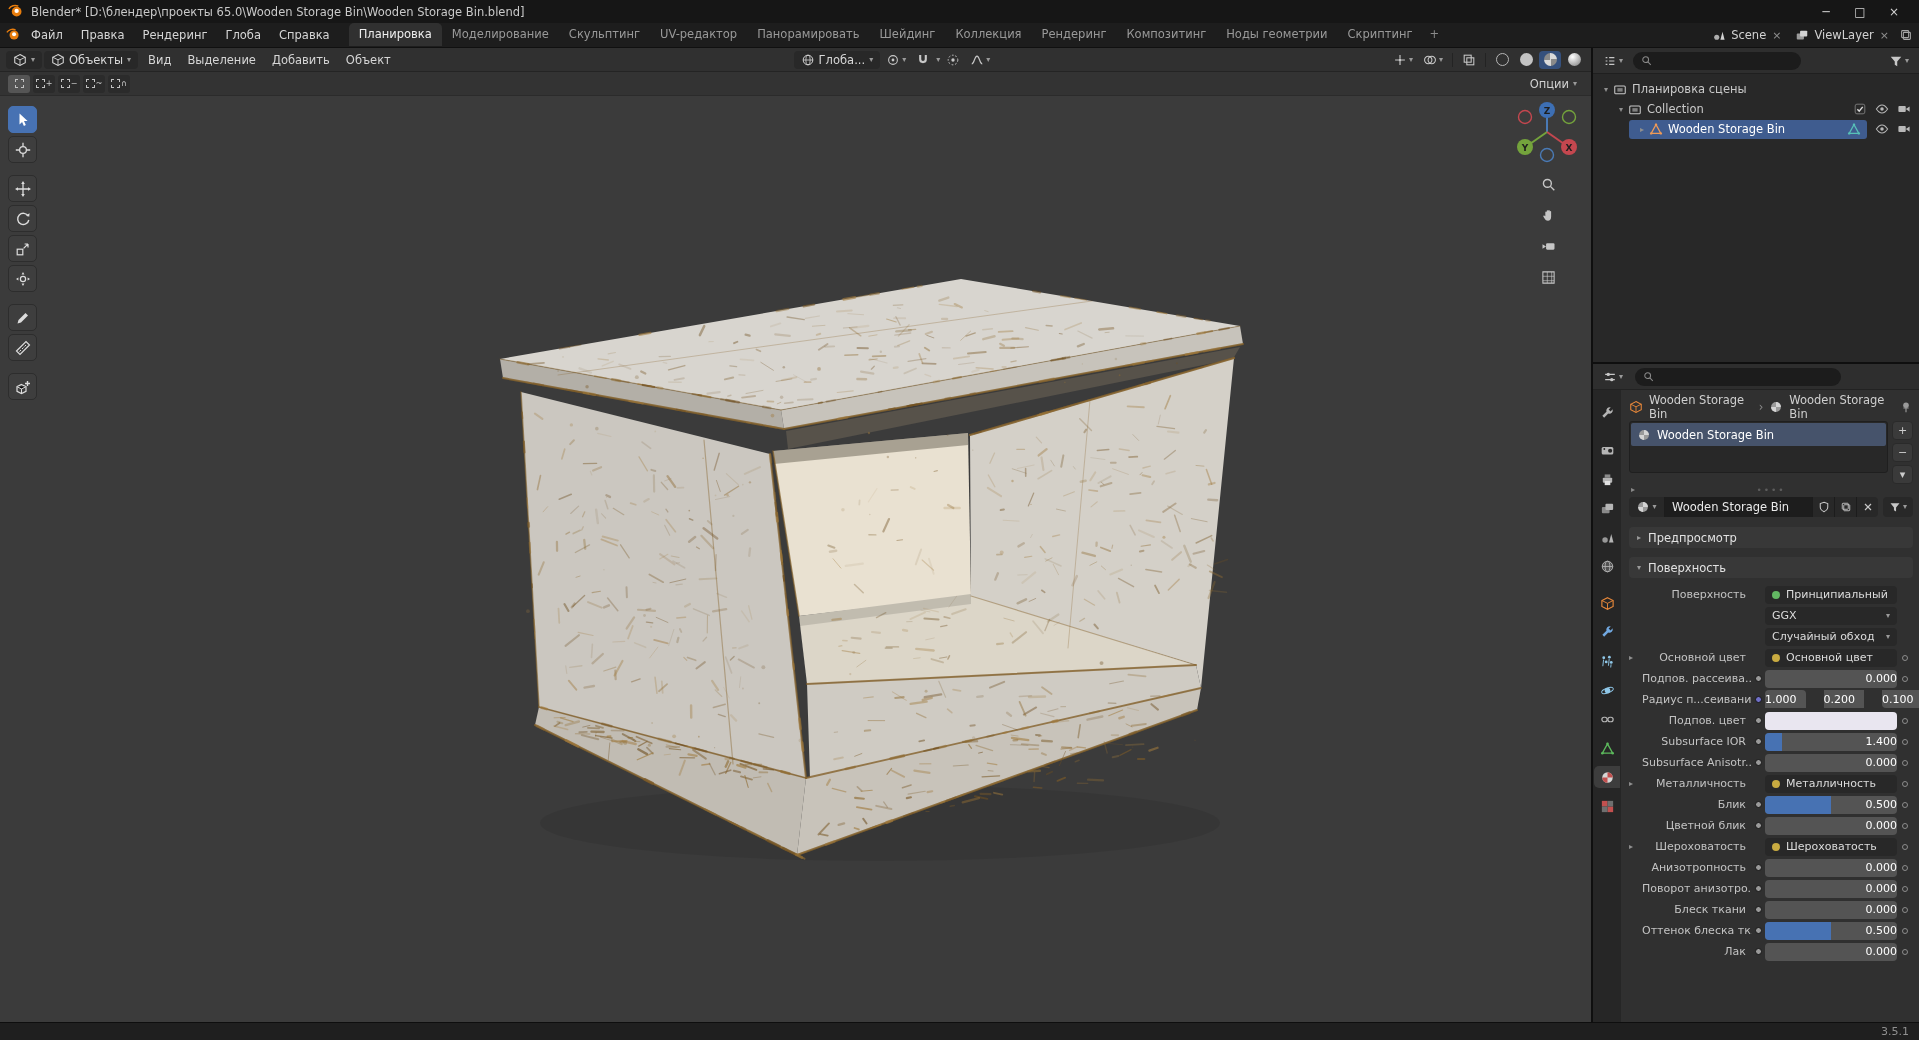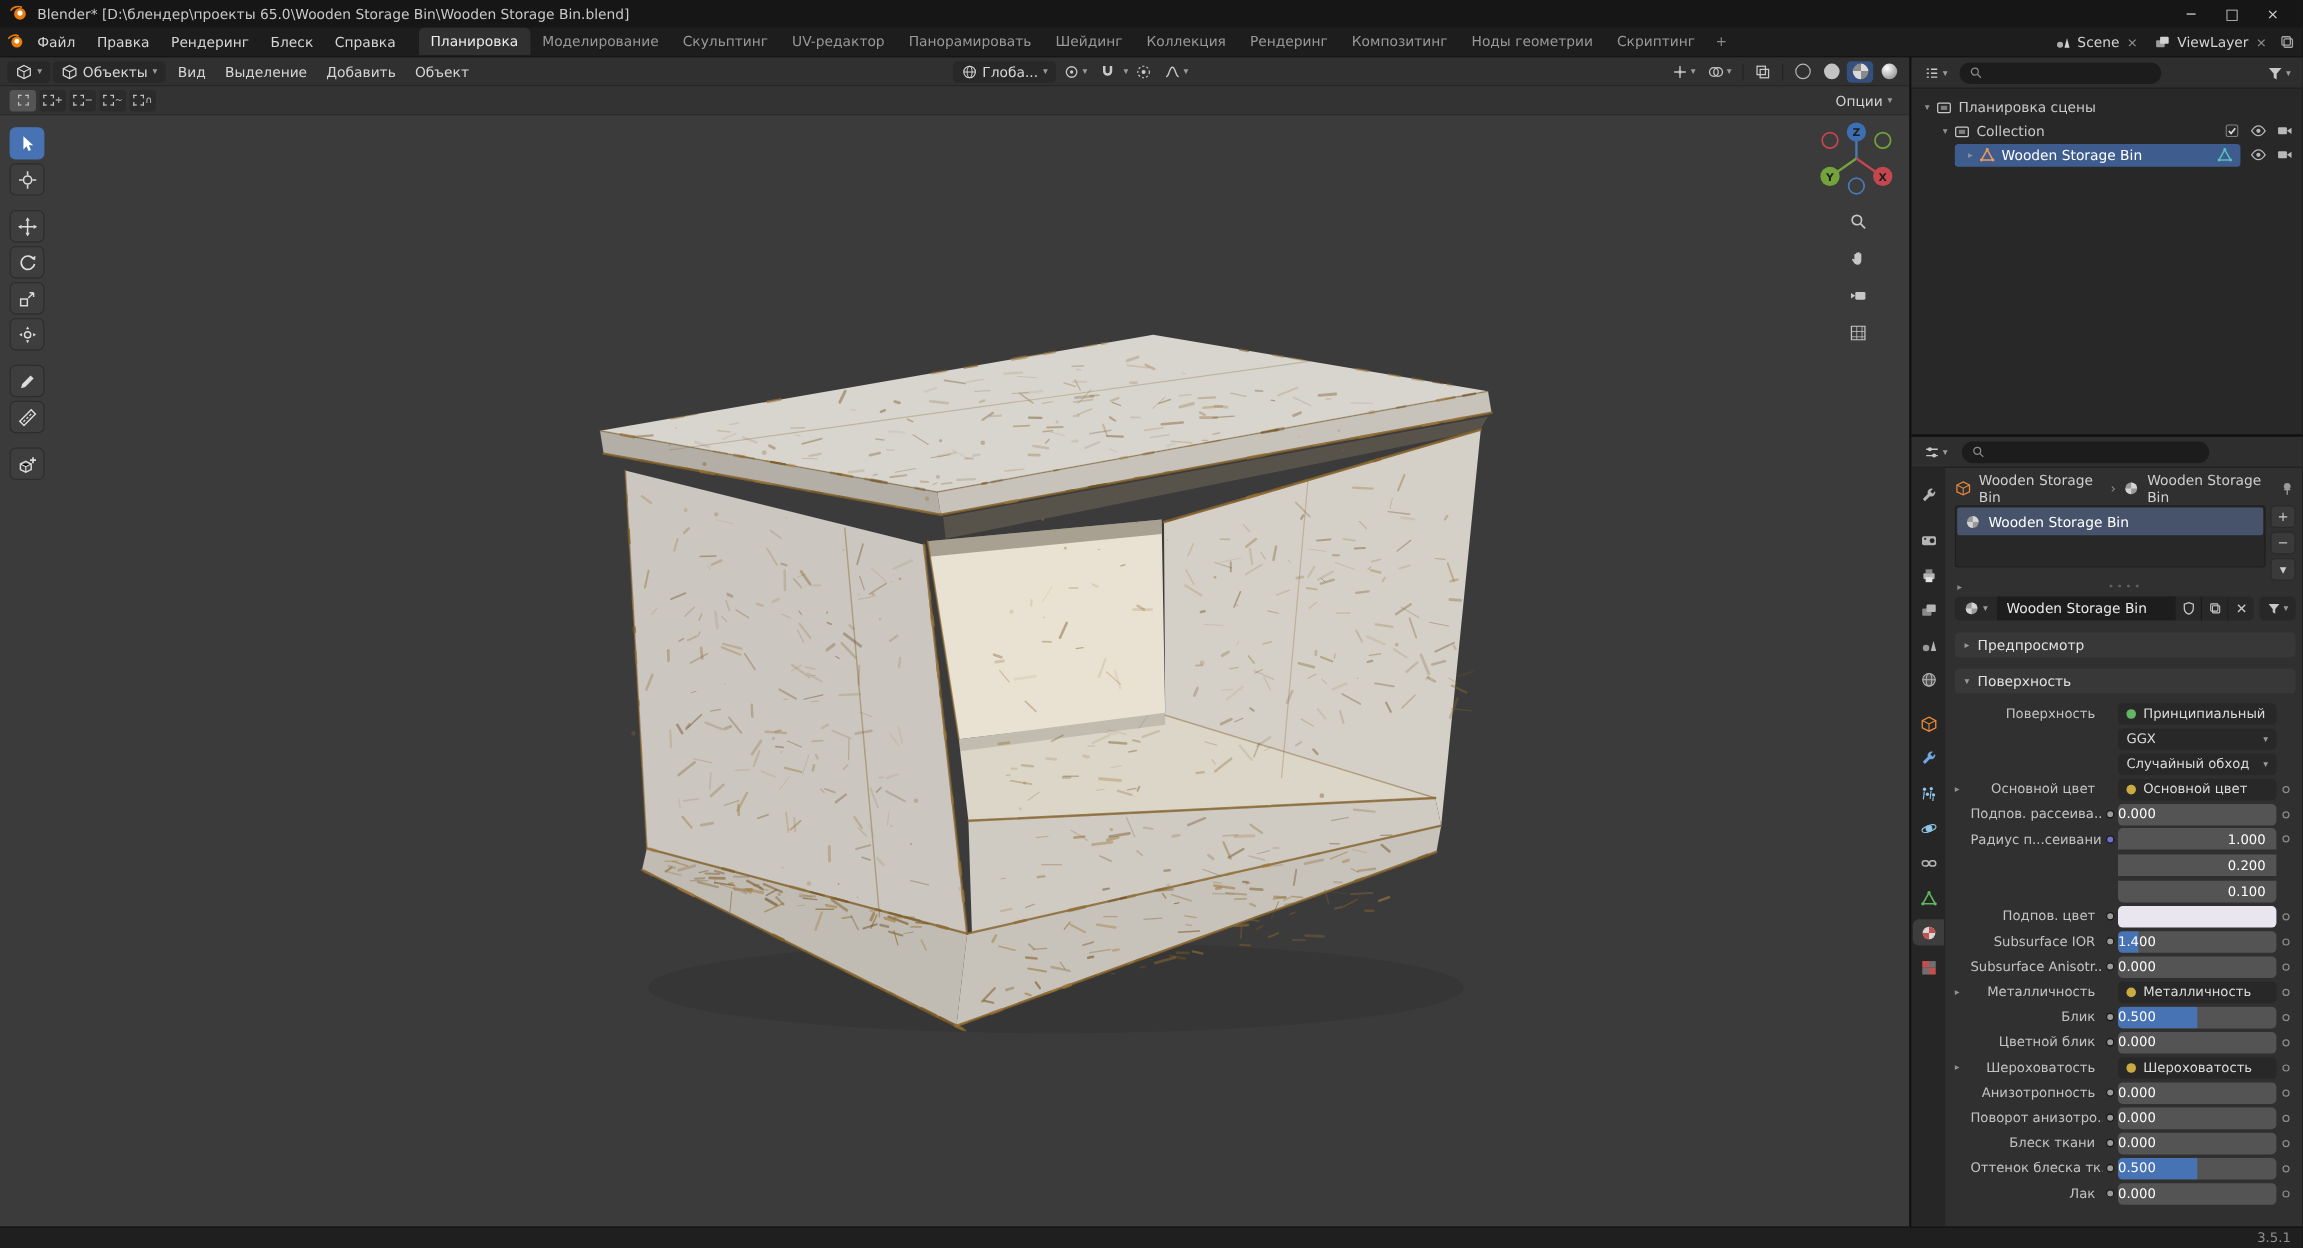--- a/index.html
+++ b/index.html
@@ -108,28 +108,28 @@
 .pcaret{font-size:8px;color:#9a9a9a}
 #surface-rows{margin-top:7px}
 .prow{display:flex;align-items:center;height:19px;margin-bottom:2px}
 .prow.vrow{height:auto;align-items:flex-start}
 .pexp{width:13px;font-size:8px;color:#909090;flex:0 0 13px}
 .plab{flex:0 0 110px;text-align:right;color:#c3c3c3;padding-right:6px;white-space:nowrap;overflow:hidden;font-size:11px;line-height:19px}
 .sock{width:13px;flex:0 0 13px;display:flex;justify-content:center;align-items:center}
 .vrow .sock,.vrow .deco{padding-top:6px}
 .sockdot{width:7px;height:7px;border-radius:50%;border:1px solid #151515;display:block}
 .pfield{flex:1;height:18px;position:relative;border-radius:4px;overflow:hidden;font-size:11px;min-width:0}
-.f-slider{background:#545454;color:#fff;display:flex;align-items:center;justify-content:flex-start}
+.f-slider{background:#545454;color:#fff;display:flex;align-items:center;justify-content:flex-end}
 .f-fill{position:absolute;left:0;top:0;bottom:0;background:#4772b3}
 .fval{position:relative;z-index:1}
 .f-menu{background:#282828;display:flex;align-items:center;gap:6px;padding:0 7px;color:#dcdcdc;white-space:nowrap}
 .f-menu .chev{margin-left:auto}
 .mdot{width:8px;height:8px;border-radius:50%;display:block;flex:0 0 auto}
 .f-color{background:#e9e6f0}
-.pfield.vec{height:auto;display:flex;flex-direction:column;gap:4px;overflow:visible;border-radius:0;background:none}
+.pfield.vec{height:auto;display:flex;flex-direction:row;gap:18px;overflow:visible;border-radius:0;background:none}
 .vecfield{height:18px;background:#545454;color:#fff;display:flex;align-items:center;justify-content:flex-end;padding-right:9px}
 .vecfield.first{border-radius:4px 4px 0 0}
 .vecfield.last{border-radius:0 0 4px 4px}
 .deco{width:16px;flex:0 0 16px;display:flex;justify-content:center;align-items:center}
 .decodot{width:6px;height:6px;border:1px solid #8c8c8c;border-radius:50%;display:block}
 
 .statusbar{height:18px;background:#1f1f1f;border-top:1px solid #0e0e0e;display:flex;align-items:center;padding:0 10px;font-size:11px;color:#9f9f9f}
 .sb-item{display:flex;align-items:center;gap:6px;margin-right:88px}
 .mic{width:9px;height:13px;color:#9a9a9a}
 .ver{margin-left:auto;color:#8f8f8f}
@@ -365,21 +365,21 @@
   </div>
 
   <div class="topbar">
     <span class="logo"><svg class="ic">
           <use href="#i-logo"></use>
         </svg></span>
     <nav class="menus" id="top-menus">
         <span class="tmenu">Файл</span>
         <span class="tmenu">Правка</span>
         <span class="tmenu">Рендеринг</span>
-        <span class="tmenu">Блеск</span>
+        <span class="tmenu">Глоба</span>
         <span class="tmenu">Справка</span>
       </nav>
     <nav class="tabs" id="ws-tabs">
         <span class="wstab active">Планировка</span>
         <span class="wstab">Моделирование</span>
         <span class="wstab">Скульптинг</span>
         <span class="wstab">UV-редактор</span>
         <span class="wstab">Панорамировать</span>
         <span class="wstab">Шейдинг</span>
         <span class="wstab">Коллекция</span>

